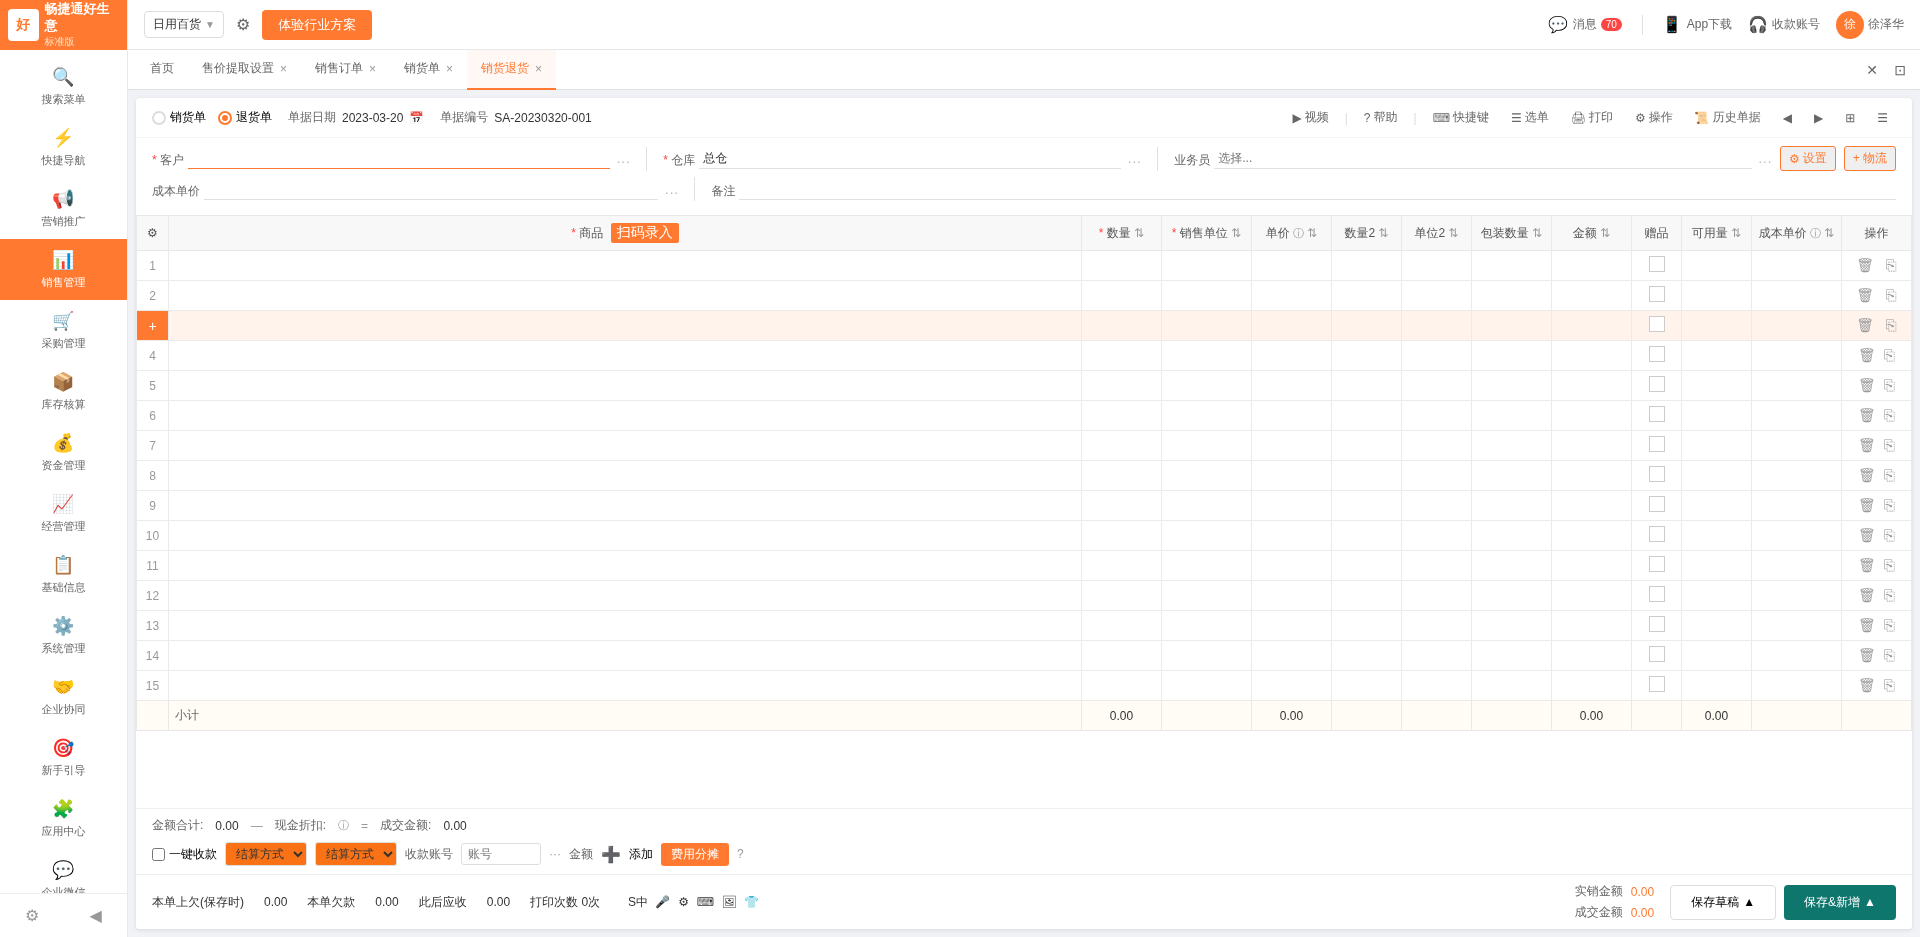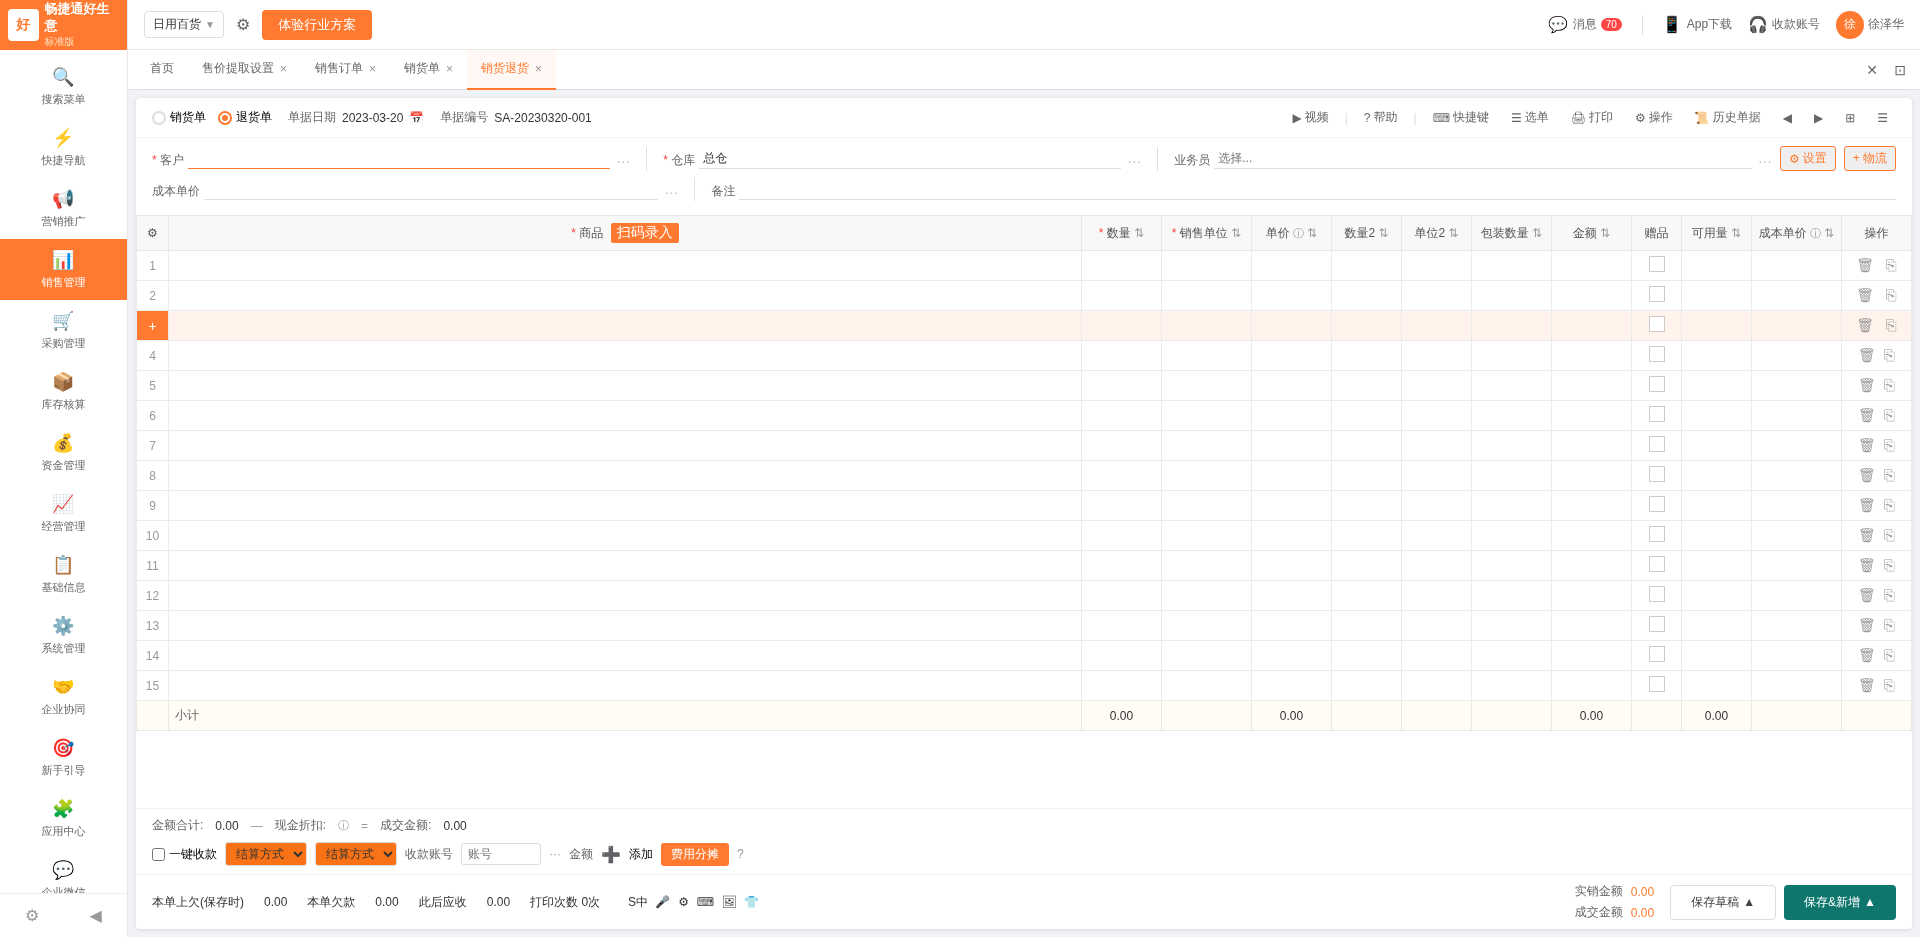--- a/index.html
+++ b/index.html
@@ -84,21 +84,21 @@
 
     .footer-bottom { border-top: 1px solid #f0f0f0; padding: 8px 16px; display: flex; align-items: center; justify-content: space-between; background: #fff; flex-shrink: 0; }
     .footer-stats { display: flex; gap: 20px; align-items: center; color: #666; }
     .footer-stats span { font-weight: 500; color: #333; }
     .print-info { color: #999; }
 
     .save-panel { display: flex; flex-direction: column; gap: 4px; align-items: flex-end; }
     .save-line { display: flex; align-items: center; gap: 8px; color: #666; }
     .save-line span.amount { color: #ff7a30; font-weight: 500; }
 
-    .btn-save-draft { border: 1px solid #ddd; background: #fff; border-radius: 4px; padding: 8px 20px; cursor: pointer; color: #404040; display: flex; align-items: center; gap: 4px; }
+    .btn-save-draft { border: 1px solid #ddd; background: #fff; border-radius: 4px; padding: 8px 20px; cursor: pointer; color: #000000; display: flex; align-items: center; gap: 4px; }
     .btn-save-new { background: #0f766e; color: #fff; border: none; border-radius: 4px; padding: 8px 20px; cursor: pointer; display: flex; align-items: center; gap: 4px; }
     .btn-group { display: flex; gap: 8px; }
 
     .help-icon { color: #00b0a0; cursor: pointer; }
     .video-icon { color: #00b0a0; cursor: pointer; }
 
     .checkbox-cell { width: 16px; height: 16px; border: 1px solid #ccc; background: #fff; display: inline-block; cursor: pointer; }
 
     .form-header-top { display: flex; align-items: center; justify-content: space-between; padding: 8px 16px; border-bottom: 1px solid #f5f5f5; flex-shrink: 0; }
     .form-header-top-left { display: flex; align-items: center; gap: 16px; }

